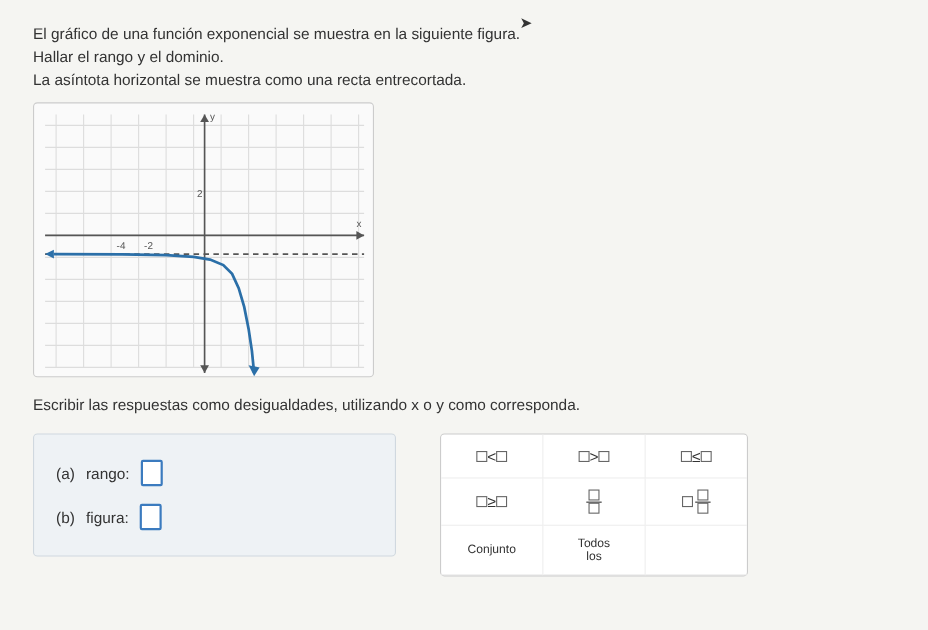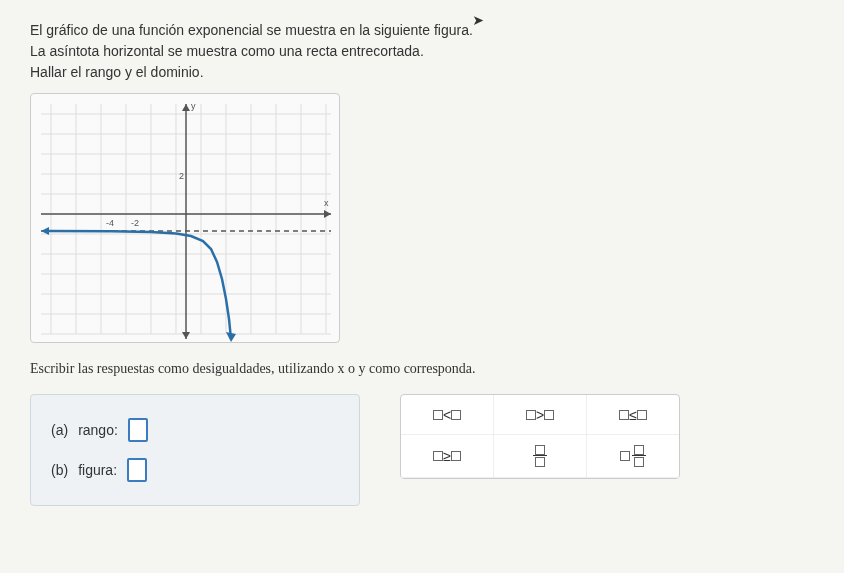--- a/index.html
+++ b/index.html
@@ -16,21 +16,21 @@
     .problem-text { line-height: 1.5; margin-bottom: 0; }
     .graph-container {
       position: relative;
       width: 310px;
       height: 250px;
       background: #fafafa;
       border: 1px solid #ccc;
       border-radius: 4px;
       margin: 10px 0 15px 0;
     }
-    .instruction-text { line-height: 1.5; margin: 15px 0; font-family: Liberation Serif, serif; }
+    .instruction-text { line-height: 1.5; margin: 15px 0; }
     .answer-row {
       display: flex;
       align-items: flex-start;
       gap: 40px;
     }
     .answer-section {
       background: #eef2f5;
       border: 1px solid #d0d8df;
       border-radius: 4px;
       padding: 15px 20px;
@@ -98,22 +98,22 @@
       top: 12px;
       right: 360px;
       font-size: 14px;
     }
   </style>
 </head>
 <body>
 
 <div class="problem-text">
   <div>El gráfico de una función exponencial se muestra en la siguiente figura.</div>
+  <div>Hallar el rango y el dominio.</div>
   <div>La asíntota horizontal se muestra como una recta entrecortada.</div>
-  <div>Hallar el rango y el dominio.</div>
 </div>
 
 <span class="cursor-arrow">➤</span>
 
 <div class="graph-container">
   <svg width="310" height="250" viewBox="0 0 310 250">
 
     <g stroke="#ddd" stroke-width="1">
       <line x1="20" y1="10" x2="20" y2="240"></line>
       <line x1="45" y1="10" x2="45" y2="240"></line>
@@ -215,14 +215,23 @@
       <div class="tool-cell">
         <span class="mixed">
             <span class="tool-sq"></span>
             <span class="frac">
               <span class="num"><span class="tool-sq"></span></span>
               <span class="den"><span class="tool-sq"></span></span>
             </span>
           </span>
       </div>
     </div>
+    <div class="toolbox-row">
+      <div class="tool-cell tool-text">
+        <span>Conjunto</span>
+      </div>
+      <div class="tool-cell tool-text">
+        <span><span>Todos</span><br><span>los</span></span>
+      </div>
+      <div class="tool-cell"></div>
+    </div>
   </div>
 </div>
 
 </body></html>

